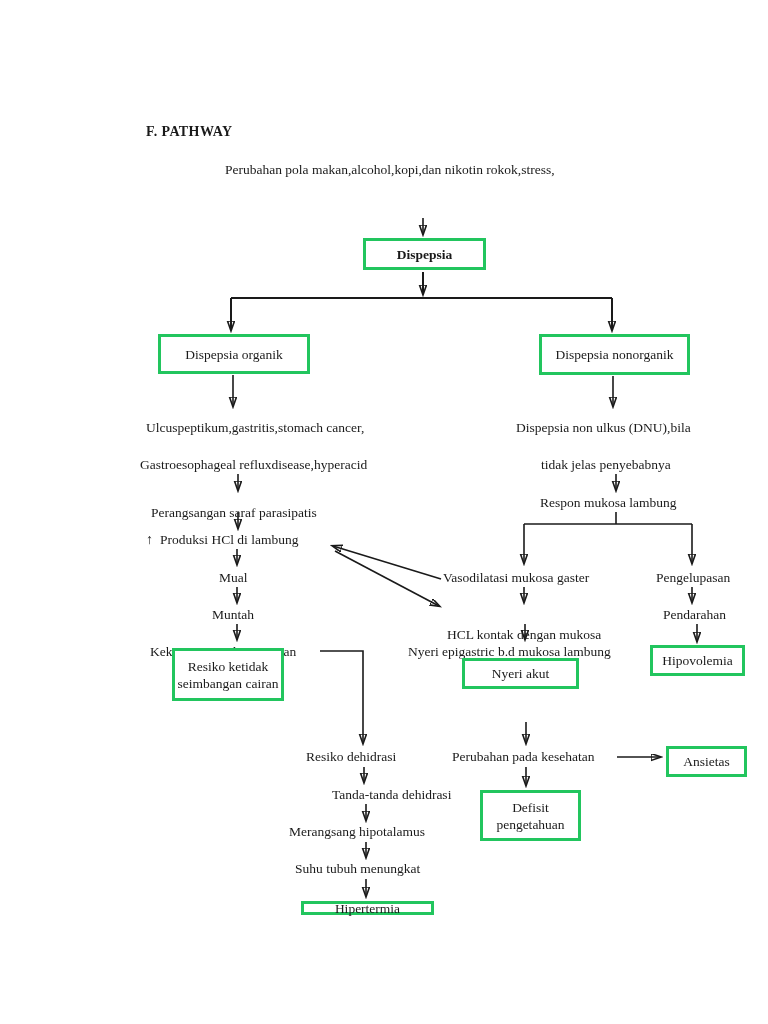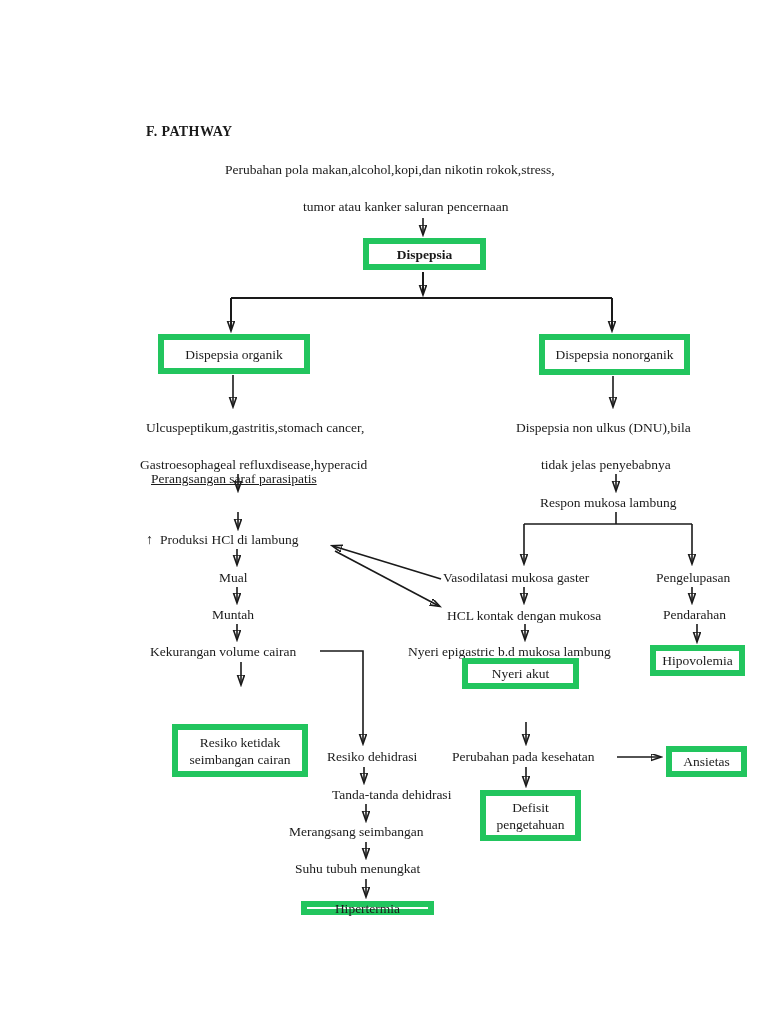--- a/index.html
+++ b/index.html
@@ -15,21 +15,21 @@
     position:absolute;
     font-size:13.5px;
     line-height:17px;
     white-space:nowrap;
     color:#1a1a1a;
   }
   .ttl{font-weight:bold;font-size:14px;letter-spacing:.4px;}
   .nodebox{
     position:absolute;
     box-sizing:border-box;
-    border:6px solid #22c55e;
+    border:3px solid #22c55e;
     background:#ffffff;
     display:flex;
     flex-direction:column;
     align-items:center;
     justify-content:center;
     text-align:center;
     font-size:13.5px;
     line-height:17px;
   }
   .nodebox.bold{font-weight:bold;}
@@ -89,60 +89,59 @@
     <line x1="526" y1="767" x2="526" y2="785" marker-end="url(#ah)"></line>
     <line x1="617" y1="757" x2="660" y2="757" marker-end="url(#ah)"></line>
 
     <path d="M441,579 L333,546" marker-end="url(#ah)"></path>
     <path d="M335,551 L439,606" marker-end="url(#ah)"></path>
   </svg>
 
   <div class="lbl ttl" style="left:146px;top:123px;">F. PATHWAY</div>
 
   <div class="lbl" style="left:225px;top:161px;">Perubahan pola makan,alcohol,kopi,dan nikotin rokok,stress,</div>
-  <div class="lbl" style="left:303px;top:198px;">tumor atau kanker saluran pencernaan</div>
 
   <div class="nodebox bold" style="left:363px;top:238px;width:123px;height:32px;">
     <span>Dispepsia</span>
   </div>
   <div class="nodebox" style="left:158px;top:334px;width:152px;height:40px;">
     <span>Dispepsia organik</span>
   </div>
   <div class="nodebox" style="left:539px;top:334px;width:151px;height:41px;">
     <span>Dispepsia nonorganik</span>
   </div>
 
   <div class="lbl" style="left:146px;top:419px;">Ulcuspeptikum,gastritis,stomach cancer,</div>
   <div class="lbl" style="left:140px;top:456px;">Gastroesophageal refluxdisease,hyperacid</div>
-  <div class="lbl" style="left:151px;top:470px;text-decoration:underline;">Perangsangan saraf parasipatis</div>
+  <div class="lbl" style="left:151px;top:504px;">Perangsangan saraf parasipatis</div>
   <div class="lbl" style="left:146px;top:531px;">
     <span class="uparrow">↑</span><span>Produksi HCl di lambung</span>
   </div>
   <div class="lbl" style="left:219px;top:569px;">Mual</div>
   <div class="lbl" style="left:212px;top:606px;">Muntah</div>
   <div class="lbl" style="left:150px;top:643px;">Kekurangan volume cairan</div>
-  <div class="nodebox" style="left:172px;top:724px;width:136px;height:53px;">
+  <div class="nodebox" style="left:172px;top:648px;width:112px;height:53px;">
     <span>Resiko ketidak</span>
     <span>seimbangan cairan</span>
   </div>
 
-  <div class="lbl" style="left:327px;top:748px;">Resiko dehidrasi</div>
+  <div class="lbl" style="left:306px;top:748px;">Resiko dehidrasi</div>
   <div class="lbl" style="left:297px;top:786px;margin-left:35px;">Tanda-tanda dehidrasi</div>
-  <div class="lbl" style="left:289px;top:823px;">Merangsang seimbangan</div>
+  <div class="lbl" style="left:289px;top:823px;">Merangsang hipotalamus</div>
   <div class="lbl" style="left:295px;top:860px;">Suhu tubuh menungkat</div>
   <div class="nodebox" style="left:301px;top:901px;width:133px;height:14px;">
     <span>Hipertermia</span>
   </div>
 
   <div class="lbl" style="left:516px;top:419px;">Dispepsia non ulkus (DNU),bila</div>
   <div class="lbl" style="left:541px;top:456px;">tidak jelas penyebabnya</div>
   <div class="lbl" style="left:540px;top:494px;">Respon mukosa lambung</div>
   <div class="lbl" style="left:443px;top:569px;">Vasodilatasi mukosa gaster</div>
   <div class="lbl" style="left:656px;top:569px;">Pengelupasan</div>
-  <div class="lbl" style="left:447px;top:607px;">HCL kontak dengan mukosa</div>
+  <div class="lbl" style="left:447px;top:626px;">HCL kontak dengan mukosa</div>
   <div class="lbl" style="left:663px;top:606px;">Pendarahan</div>
   <div class="nodebox" style="left:650px;top:645px;width:95px;height:31px;">
     <span>Hipovolemia</span>
   </div>
   <div class="lbl" style="left:408px;top:643px;">Nyeri epigastric b.d mukosa lambung</div>
   <div class="nodebox" style="left:462px;top:658px;width:117px;height:31px;">
     <span>Nyeri akut</span>
   </div>
   <div class="lbl" style="left:452px;top:748px;">Perubahan pada kesehatan</div>
   <div class="nodebox" style="left:666px;top:746px;width:81px;height:31px;">

